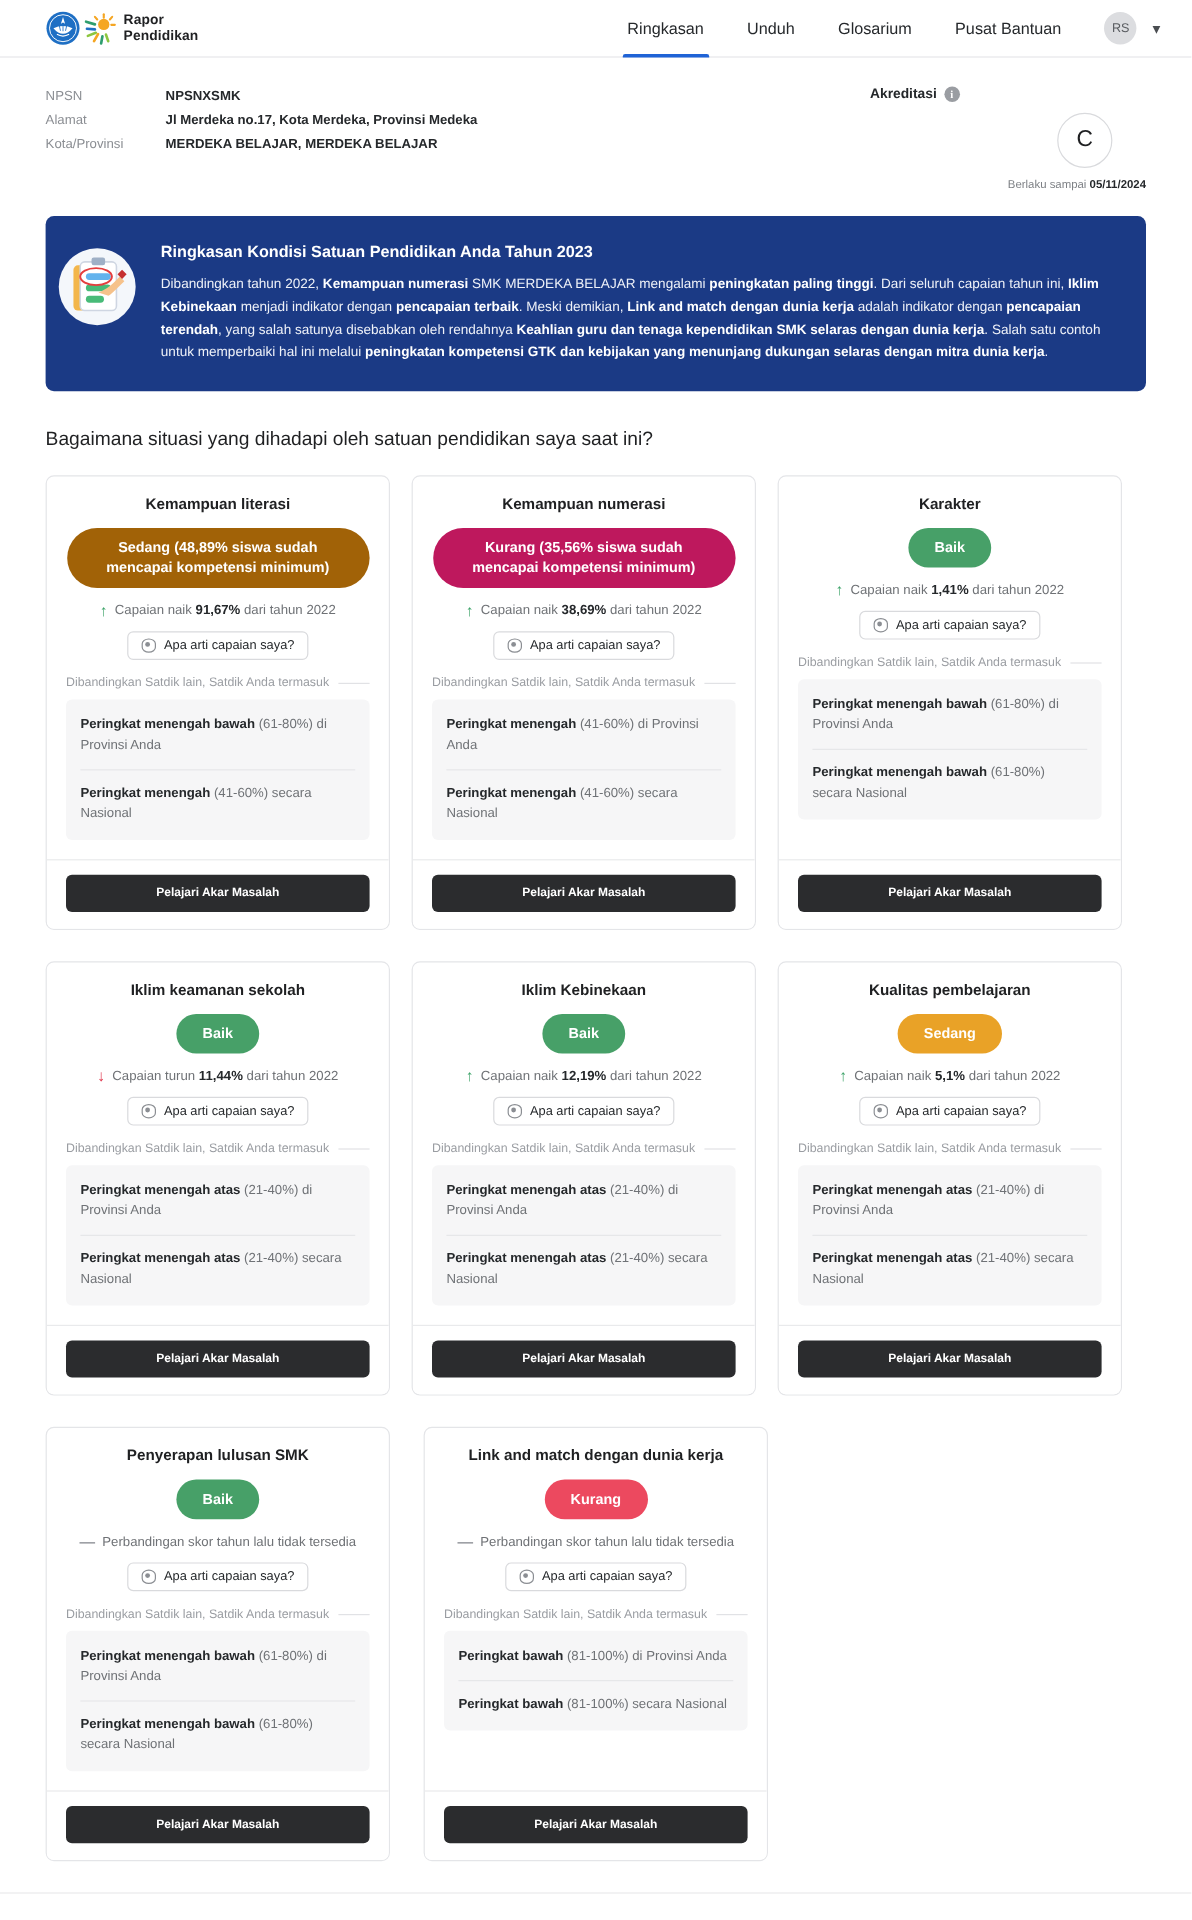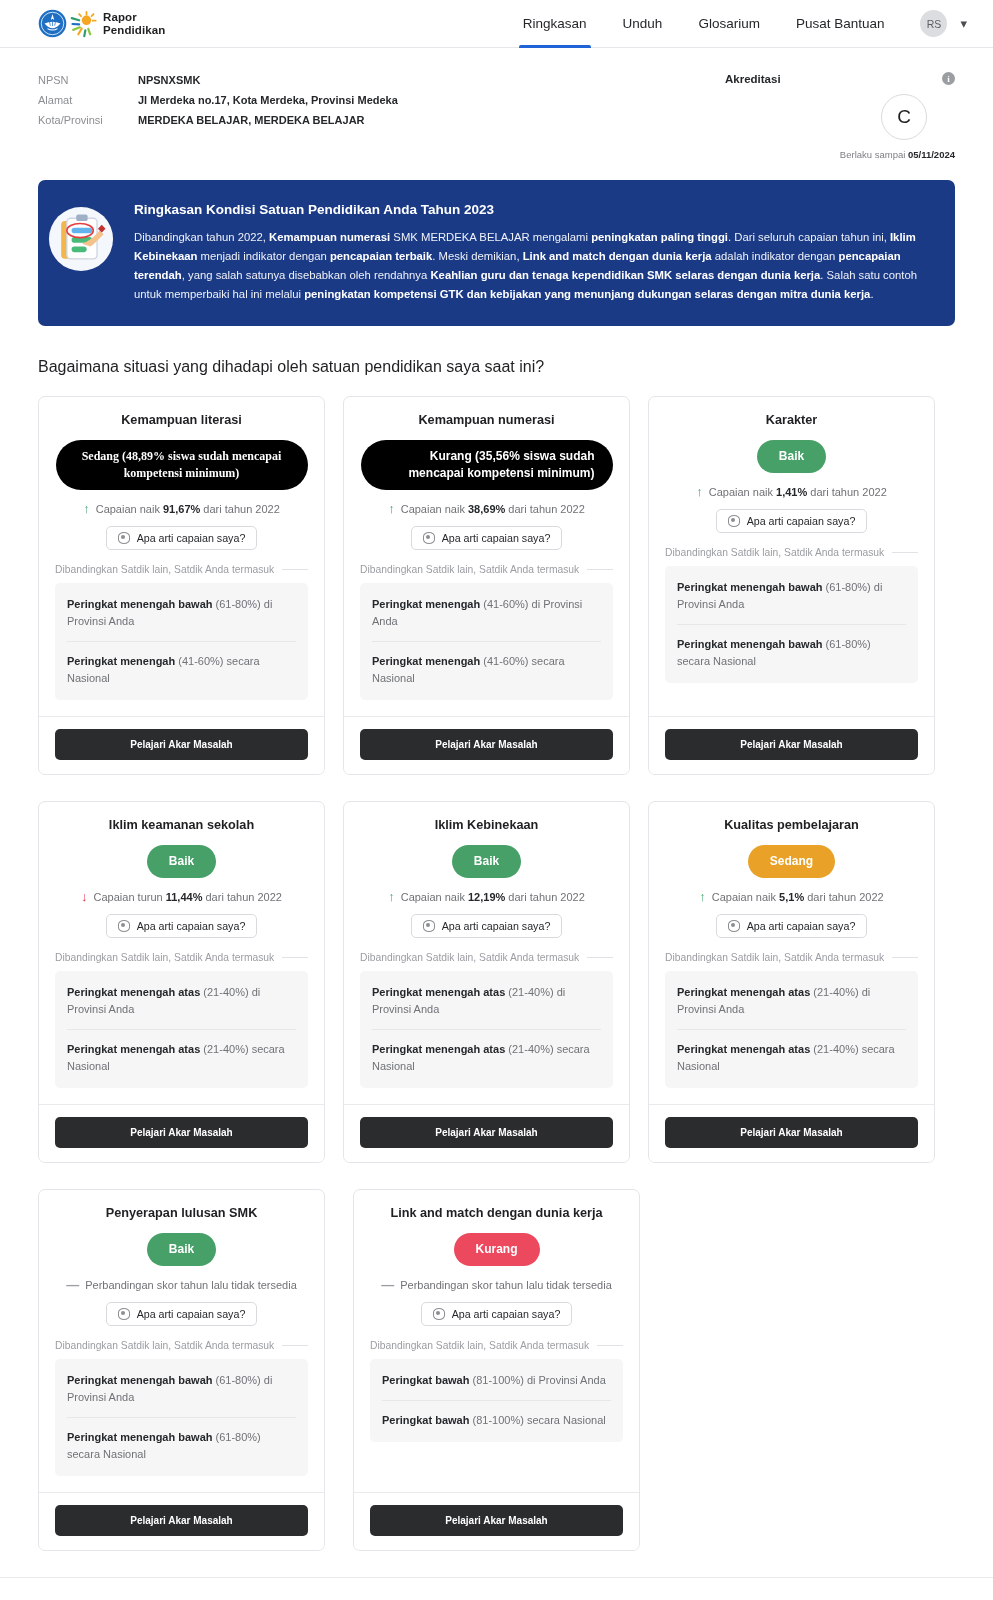--- a/index.html
+++ b/index.html
@@ -87,21 +87,21 @@
     color: #1f2022;
     margin-bottom: 13px;
   }
   .info-row { display: flex; font-size: 11px; line-height: 20px; }
   .info-label { width: 100px; color: #8b8e93; flex: 0 0 100px; }
   .info-value { color: #25282b; font-weight: bold; }
 
   .school-right { text-align: right; width: 230px; padding-top: 2px; }
   .akred-head {
     font-size: 11.5px; color: #25282b; font-weight: bold;
-    display: flex; align-items: center; justify-content: space-between; gap: 6px;
+    display: flex; align-items: center; justify-content: flex-start; gap: 6px;
   }
   .info-icon {
     width: 13px; height: 13px; border-radius: 50%;
     background: #9a9da2; color: #fff;
     font-size: 9px; font-weight: bold;
     display: inline-flex; align-items: center; justify-content: center;
     font-family: "Liberation Serif", serif;
     cursor: pointer;
   }
   .akred-circle {
@@ -376,21 +376,21 @@
   </div>
 </div>
 
 <div class="section-head">Bagaimana situasi yang dihadapi oleh satuan pendidikan saya saat ini?</div>
 
 <div class="grid" id="grid1">
     <div class="card">
       <div class="card-body">
         <div class="card-title">Kemampuan literasi</div>
         <div class="badge-row">
-          <div class="badge wide" style="background: #000000; font-family: Liberation Serif, serif;">Sedang (48,89% siswa sudah mencapai kompetensi minimum)</div>
+          <div class="badge wide" style="background: #a16207;">Sedang (48,89% siswa sudah mencapai kompetensi minimum)</div>
         </div>
         <div class="trend">
           <span class="arrow up">↑</span>
           <span>Capaian naik <b>91,67%</b> dari tahun 2022</span>
         </div>
         <div class="explain-row">
           <button class="explain-btn">
             <span class="eye"></span>
             <span>Apa arti capaian saya?</span>
           </button>
@@ -402,21 +402,21 @@
           <div class="rank-item"><b>Peringkat menengah bawah</b> (61-80%) di Provinsi Anda</div>
           <div class="rank-item"><b>Peringkat menengah</b> (41-60%) secara Nasional</div>
         </div>
       </div>
       <div class="card-foot"><button class="root-btn">Pelajari Akar Masalah</button></div>
     </div>
     <div class="card">
       <div class="card-body">
         <div class="card-title">Kemampuan numerasi</div>
         <div class="badge-row">
-          <div class="badge wide" style="background: #000000; text-align: right;">Kurang (35,56% siswa sudah mencapai kompetensi minimum)</div>
+          <div class="badge wide" style="background: #be185d;">Kurang (35,56% siswa sudah mencapai kompetensi minimum)</div>
         </div>
         <div class="trend">
           <span class="arrow up">↑</span>
           <span>Capaian naik <b>38,69%</b> dari tahun 2022</span>
         </div>
         <div class="explain-row">
           <button class="explain-btn">
             <span class="eye"></span>
             <span>Apa arti capaian saya?</span>
           </button>

